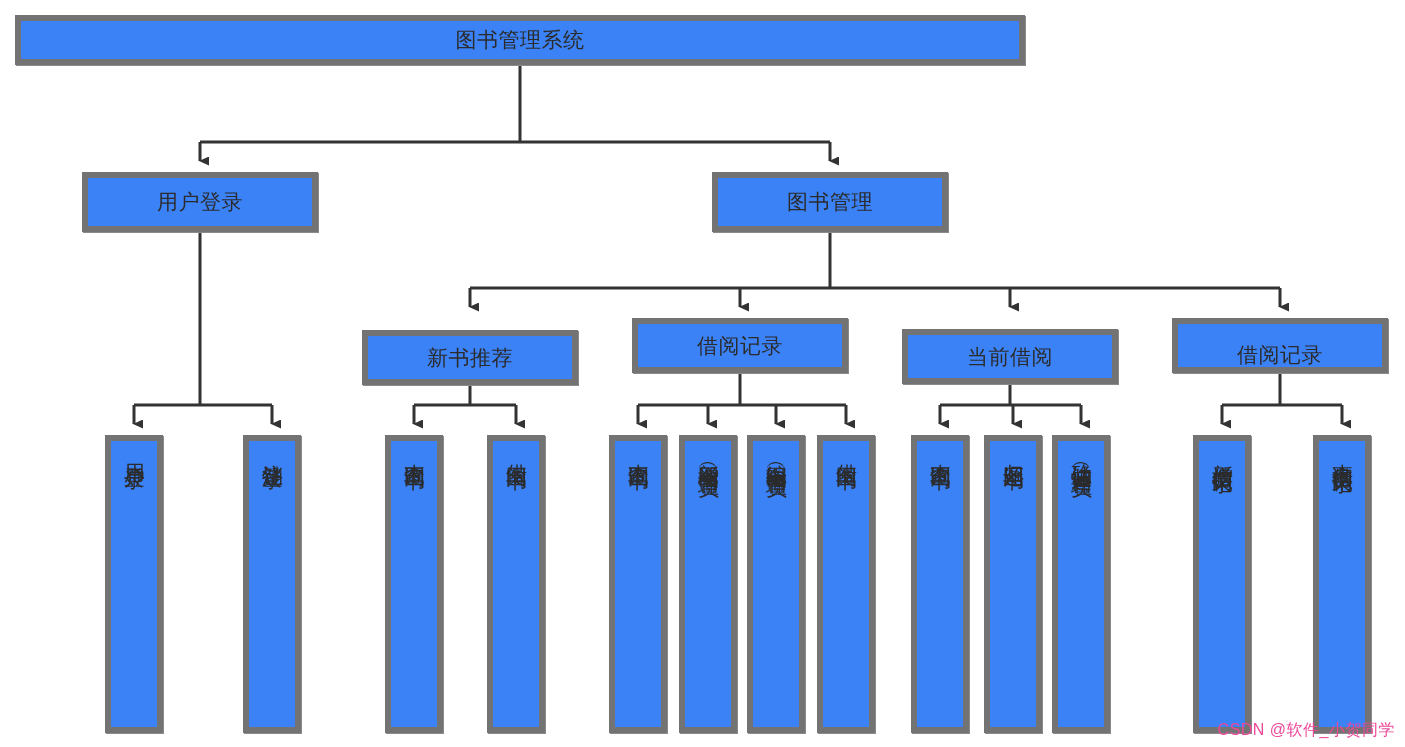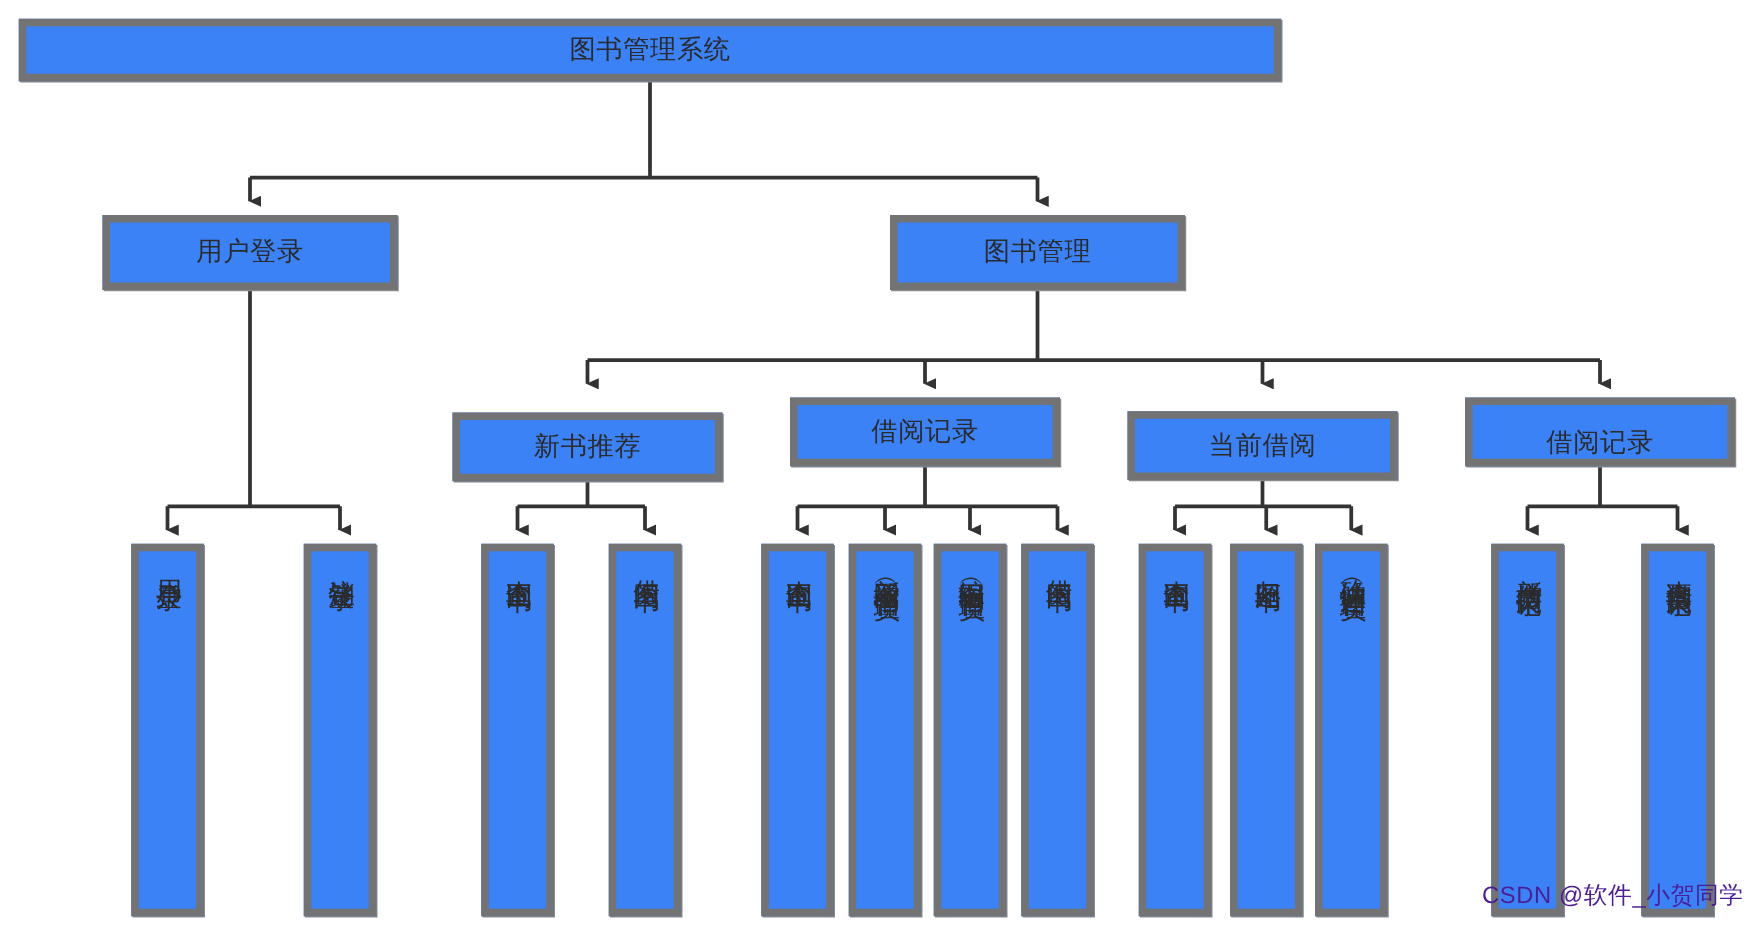--- a/index.html
+++ b/index.html
@@ -56,23 +56,23 @@
     white-space: nowrap;
     color: #2b2b2b;
   }
   .node-label {
     display: block;
     text-align: center;
   }
   #watermark {
     position: absolute;
     right: 10px;
-    bottom: 18px;
-    font-size: 19px;
-    color: #4c1d95;
+    bottom: 6px;
+    font-size: 16px;
+    color: #ec4899;
     letter-spacing: 0.5px;
     white-space: nowrap;
     user-select: none;
   }
 </style>
 </head>
 <body>
 
 <div id="diagram-root">
 

